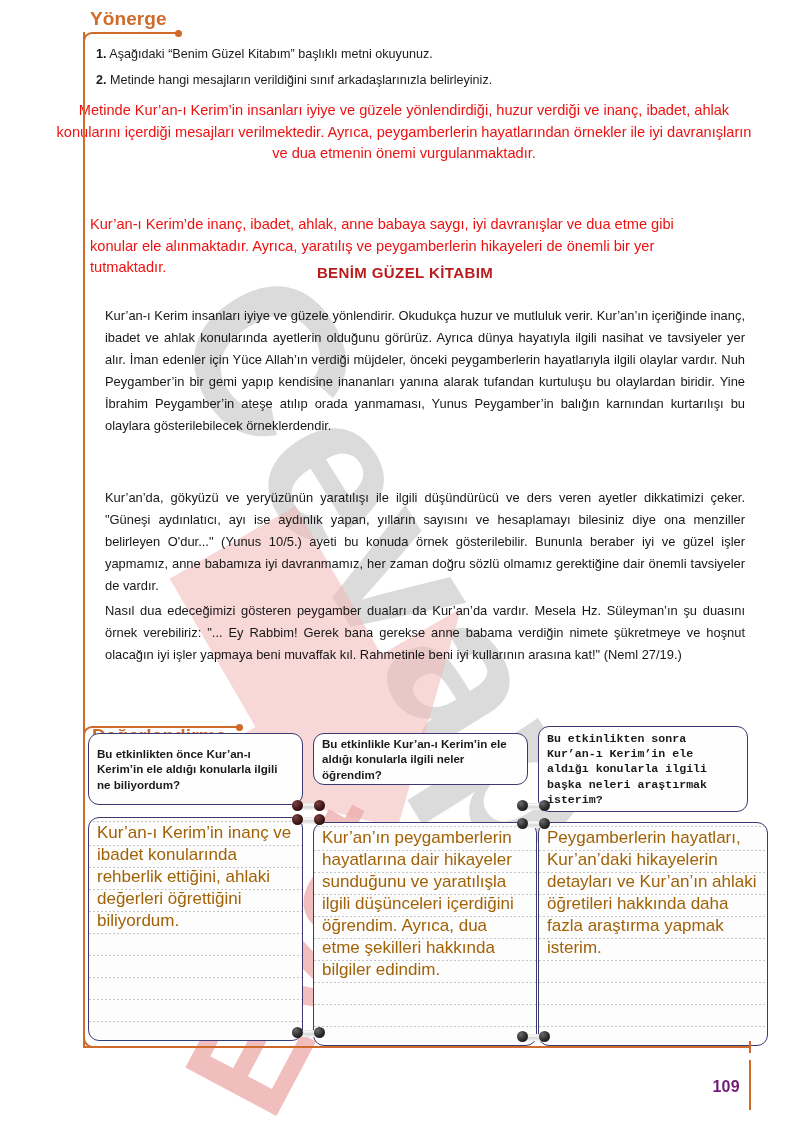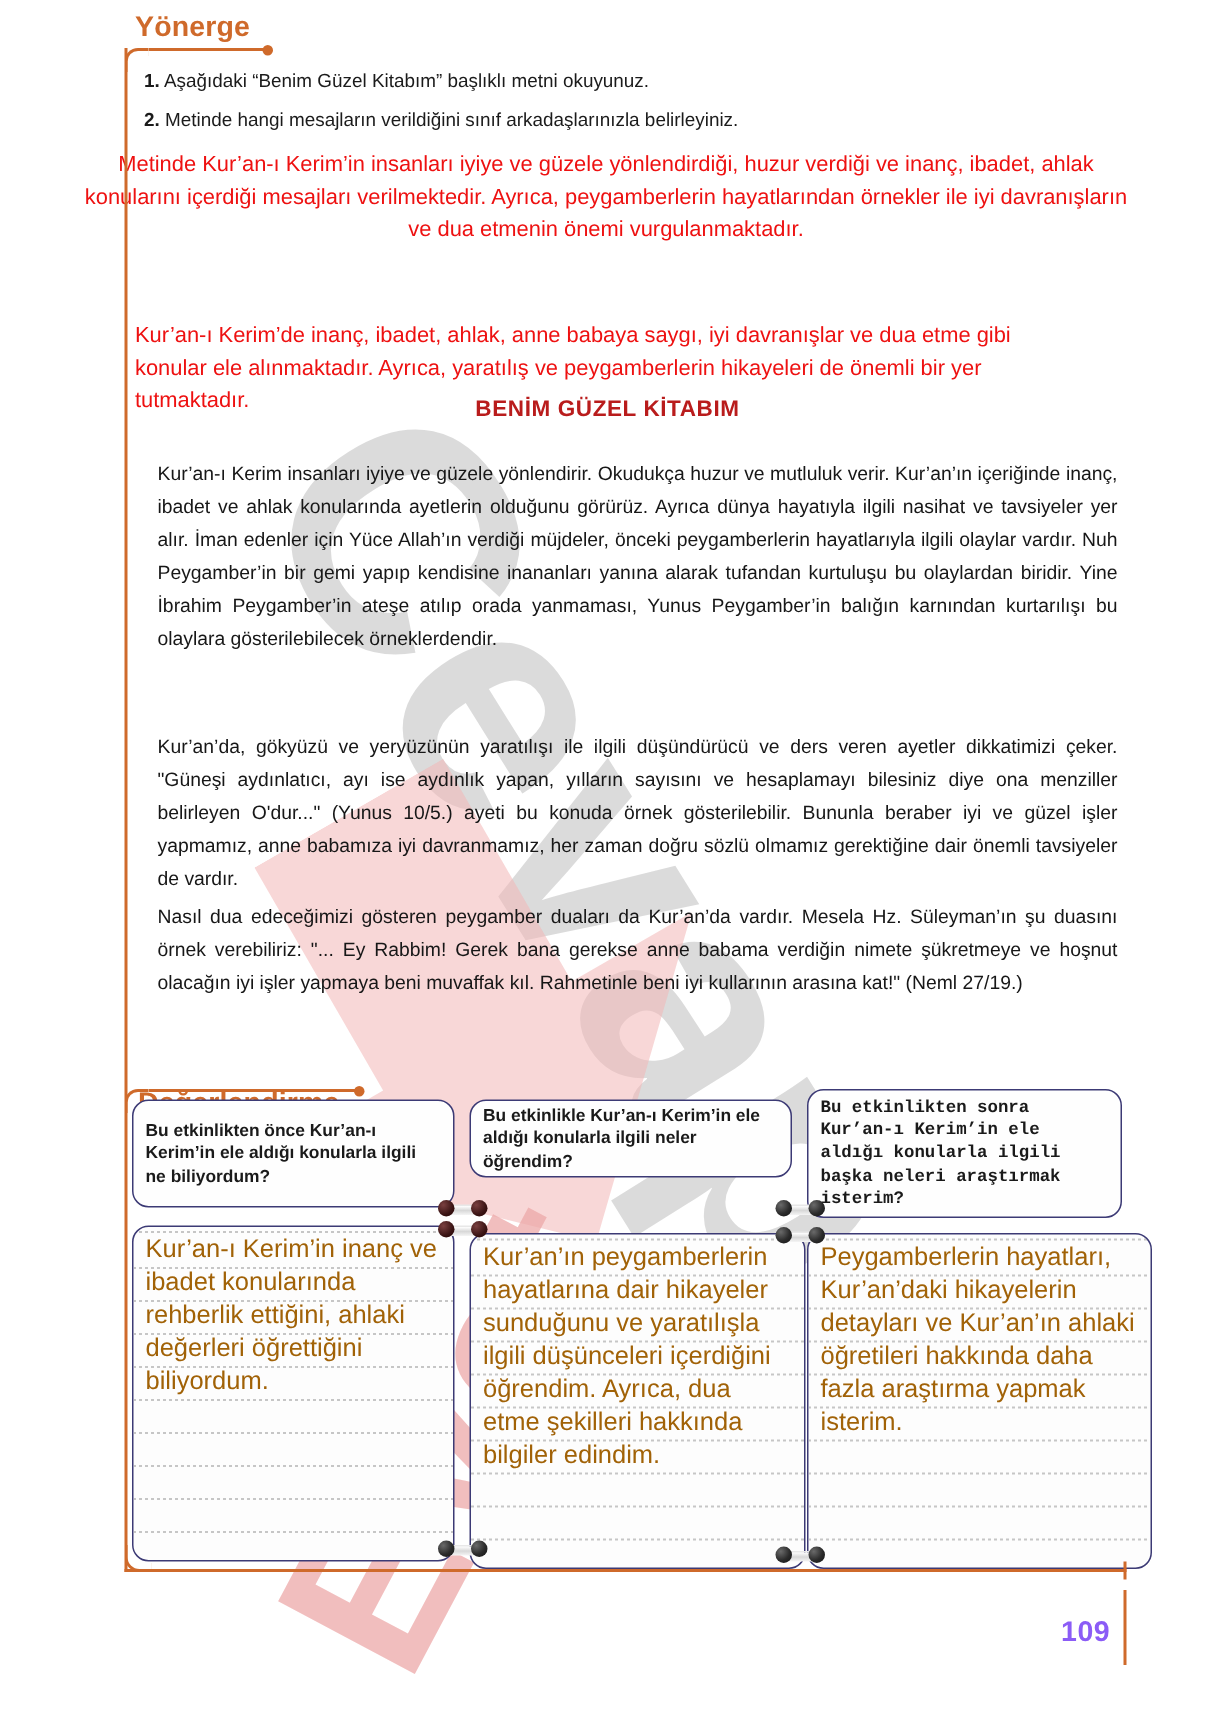--- a/index.html
+++ b/index.html
@@ -83,21 +83,21 @@
   }
   .pagenum-rule{
     position:absolute;
     left:749px;top:1060px;
     width:2px;height:50px;
     background:#cf6a2b;
   }
   .pagenum{
     position:absolute;
     right:70px;top:1078px;
-    font-size:19px;font-weight:700;color:#8b5cf6;
+    font-size:16px;font-weight:700;color:#701a75;
     letter-spacing:.3px;
   }
 
   
   .sec-head{
     position:absolute;
     font-size:19px;font-weight:700;
     color:#cf6a2b;
     letter-spacing:.1px;
   }

